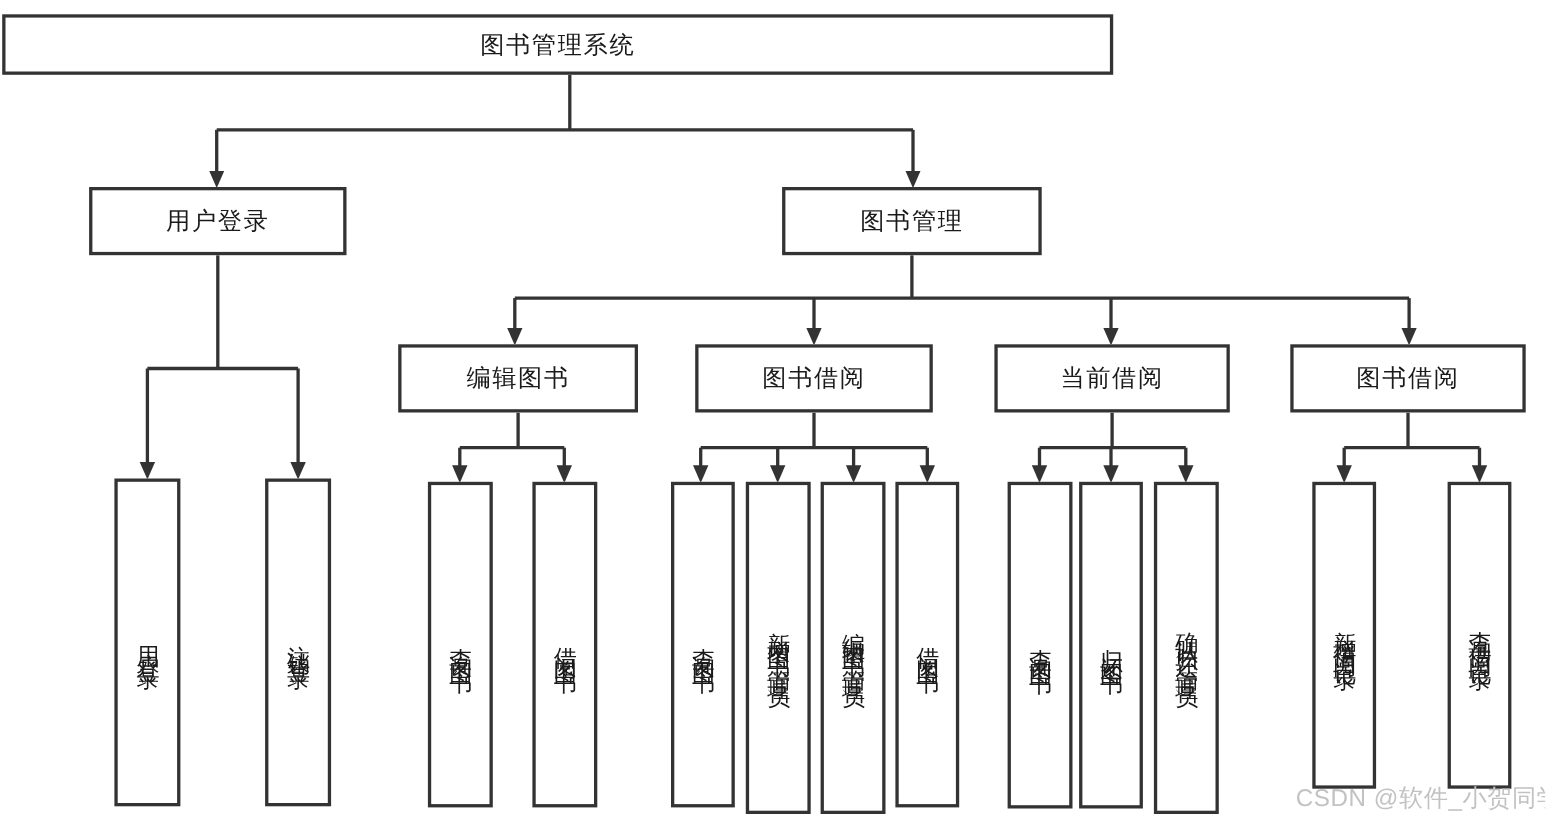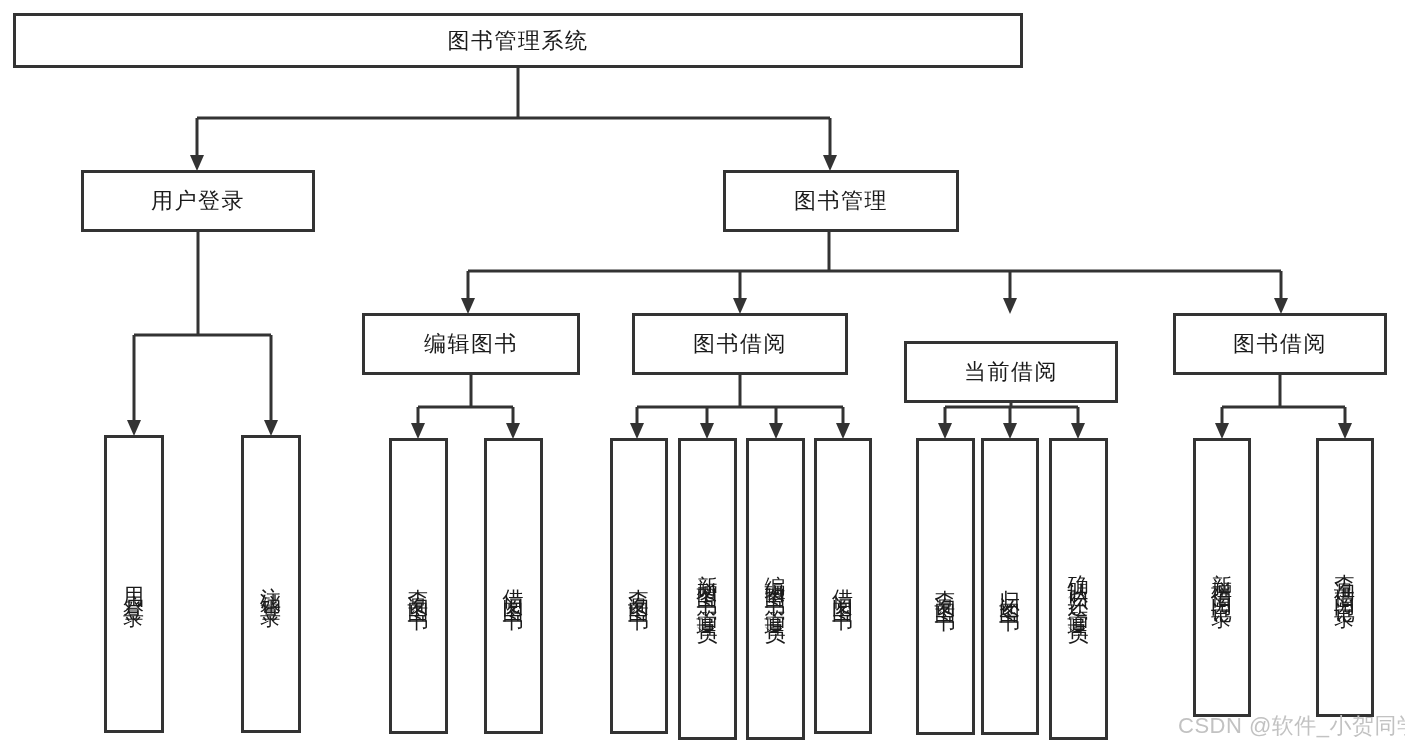--- a/index.html
+++ b/index.html
@@ -71,28 +71,28 @@
       <path d="M1010,407 V424" marker-end="url(#arw)"></path>
       <path d="M1078,407 V424" marker-end="url(#arw)"></path>
 
       <path d="M1280,375 V407"></path>
       <path d="M1222,407 H1345"></path>
       <path d="M1222,407 V424" marker-end="url(#arw)"></path>
       <path d="M1345,407 V424" marker-end="url(#arw)"></path>
     </g>
   </svg>
 
-  <div class="node h" style="left:13px; top:13px; width:1010px; height:55px;">图书管理系统</div>
+  <div class="node h" style="left:2px; top:13px; width:1010px; height:55px;">图书管理系统</div>
 
   <div class="node h" style="left:81px; top:170px; width:234px; height:62px;">用户登录</div>
-  <div class="node h" style="left:711px; top:170px; width:236px; height:62px;margin-left:12px;">图书管理</div>
+  <div class="node h" style="left:711px; top:170px; width:236px; height:62px;">图书管理</div>
 
   <div class="node h" style="left:362px; top:313px; width:218px; height:62px;">编辑图书</div>
   <div class="node h" style="left:632px; top:313px; width:216px; height:62px;">图书借阅</div>
-  <div class="node h" style="left:904px; top:313px; width:214px; height:62px;margin-top:28px;">当前借阅</div>
+  <div class="node h" style="left:904px; top:313px; width:214px; height:62px;">当前借阅</div>
   <div class="node h" style="left:1173px; top:313px; width:214px; height:62px;">图书借阅</div>
 
   <div class="node v" style="left:104px; top:435px; width:60px; height:298px;">用户登录</div>
   <div class="node v" style="left:241px; top:435px; width:60px; height:298px;">注销登录</div>
 
   <div class="node v" style="left:389px; top:438px; width:59px; height:296px;">查询图书</div>
   <div class="node v" style="left:484px; top:438px; width:59px; height:296px;">借阅图书</div>
 
   <div class="node v" style="left:610px; top:438px; width:58px; height:296px;">查询图书</div>
   <div class="node v" style="left:678px; top:438px; width:59px; height:302px;">新增图书（管理员）</div>

